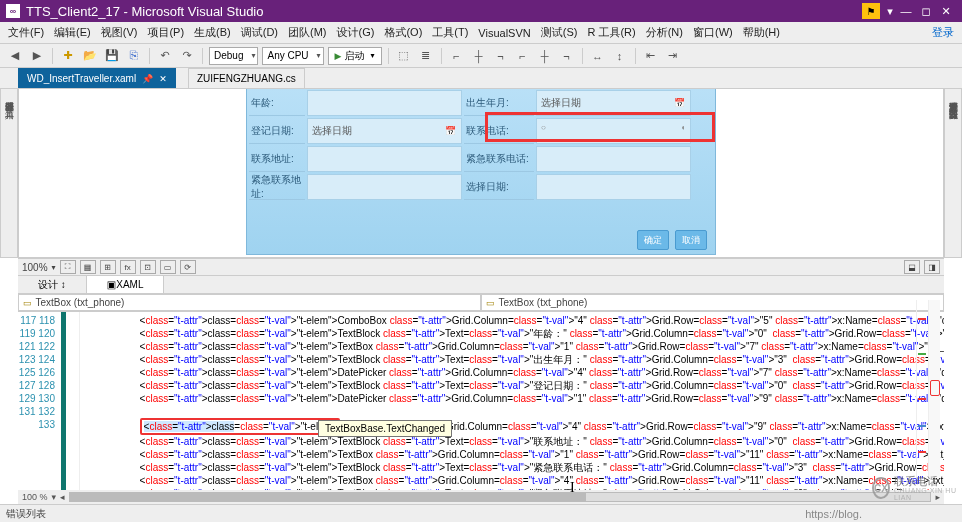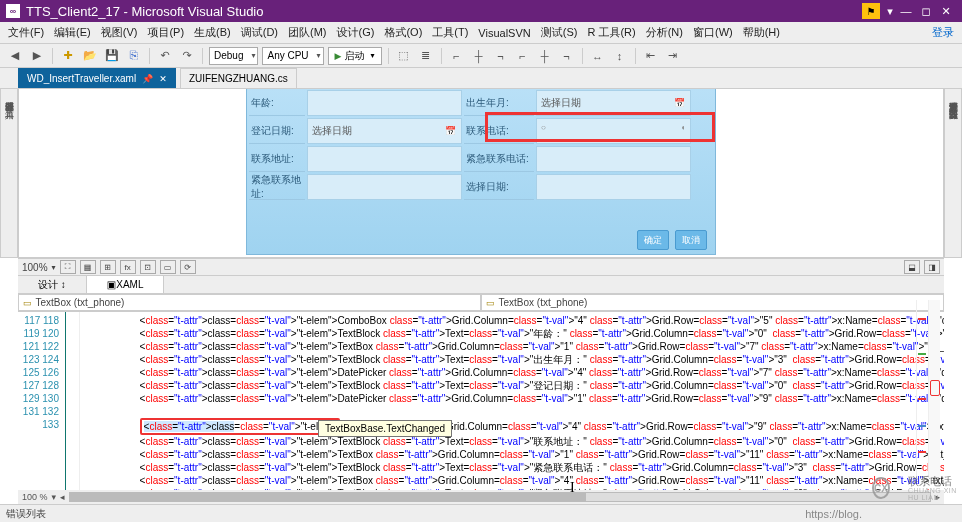--- a/index.html
+++ b/index.html
@@ -16,21 +16,21 @@
 .menubar span { cursor: default; }
 .menubar .login { margin-left: auto; color: #0066cc; }
 .toolbar { height: 24px; background: #eee; display: flex; align-items: center; gap: 4px; padding: 0 6px; border-bottom: 1px solid #ccc; }
 .tb-btn { width: 18px; height: 18px; display: flex; align-items: center; justify-content: center; color: #555; font-size: 11px; }
 .tb-sep { width: 1px; height: 16px; background: #ccc; margin: 0 2px; }
 .tb-combo { height: 18px; border: 1px solid #aaa; background: #fff; padding: 0 14px 0 4px; font-size: 10px; display: flex; align-items: center; position: relative; }
 .tb-combo::after { content: "▾"; position: absolute; right: 2px; font-size: 8px; color: #555; }
 .tb-start { background: #fff; border: 1px solid #aaa; height: 18px; padding: 0 6px; display: flex; align-items: center; gap: 3px; font-size: 10px; }
 .tb-start .tri { color: #388a34; font-size: 9px; }
 
-.tabs { height: 20px; background: #eee; display: flex; align-items: flex-end; padding-left: 18px; gap: 4px; position: relative; }
+.tabs { height: 20px; background: #eee; display: flex; align-items: flex-end; padding-left: 18px; gap: 12px; position: relative; }
 .side-collapsed-l, .side-collapsed-r { position: absolute; top: 88px; width: 18px; background: #eee; border: 1px solid #ccc; display: flex; flex-direction: column; align-items: center; gap: 4px; padding-top: 4px; }
 .side-collapsed-l { left: 0; height: 170px; }
 .side-collapsed-r { right: 0; height: 170px; }
 .side-collapsed-l .vtext, .side-collapsed-r .vtext { writing-mode: vertical-rl; font-size: 9px; color: #555; padding: 2px 0; }
 
 .tab { height: 20px; padding: 0 8px; display: flex; align-items: center; gap: 6px; font-size: 10px; border: 1px solid #ccc; border-bottom: none; background: #eee; }
 .tab.active { background: #0e639c; color: #fff; border-color: #0e639c; }
 .tab .close { font-size: 9px; }
 .tab .pin { font-size: 9px; }
 
@@ -49,40 +49,40 @@
 
 .nav-tabs { height: 18px; background: #eee; display: flex; border-bottom: 1px solid #ccc; margin: 0 18px; font-size: 10px; }
 .nav-tab { padding: 0 20px; display: flex; align-items: center; border-right: 1px solid #ccc; background:#fff; }
 .nav-tab.inactive { background:#eee; }
 
 .crumb-row { height: 18px; display: flex; margin: 0 18px; border-bottom: 1px solid #ccc; }
 .crumb { flex: 1; border: 1px solid #ccc; background: #fff; display: flex; align-items: center; padding: 0 4px; font-size: 10px; color: #444; }
 .crumb .ico { color: #a08000; margin-right: 4px; font-size: 9px; }
 
 .code-area { display: flex; margin: 0 18px; height: 178px; background: #fff; font-family: Consolas, monospace; font-size: 10px; position: relative; }
-.gutter { width: 48px; background: #fff; color: #2b91af; text-align: right; padding-right: 6px; line-height: 13px; padding-top: 2px; border-right: 1px solid #0f766e; }
+.gutter { width: 48px; background: #fff; color: #2b91af; text-align: right; padding-right: 6px; line-height: 13px; padding-top: 2px; border-right: 5px solid #0f766e; }
 .fold-gutter { width: 14px; border-right: 1px solid #eee; }
 .code-lines { flex: 1; padding: 2px 4px; line-height: 13px; white-space: pre; color: #000; overflow: hidden; }
 .code-lines .t-attr { color: #ff0000; }
 .code-lines .t-val { color: #0000ff; }
 .code-lines .t-sel { background: #cfe8ff; }
 .hl-red { border: 2px solid #e33; border-radius: 2px; display: inline-block; padding: 0 2px; }
 .tooltip { position: absolute; background: #ffffe1; border: 1px solid #767676; padding: 2px 6px; font-size: 10px; color: #000; }
 .right-rails { position: absolute; right: 18px; top: 300px; width: 28px; height: 178px; display:flex; }
 .rail { width: 12px; border-left: 1px solid #eee; position: relative; }
 .rail .mark { position: absolute; left: 1px; width: 8px; height: 2px; }
 .add-btn { position: absolute; right: 2px; top: 2px; width: 14px; height: 14px; color:#070; font-size:14px; font-weight:bold; text-align:center;}
 
 .hscroll { height: 14px; background: #eee; margin: 0 18px; display: flex; align-items: center; font-size: 9px; color: #555; padding: 0 4px; gap: 4px; }
 .hscroll .track { flex: 1; height: 10px; background: #ddd; border: 1px solid #bbb; position: relative; }
 .hscroll .thumb { position: absolute; left: 0; top: 0; bottom: 0; width: 60%; background: #bbb; }
 
 .status-tabs { height: 18px; background: #eee; border-top: 1px solid #ccc; display: flex; align-items: center; padding: 0 6px; font-size: 10px; color: #444; gap: 8px; }
 
-.watermark { position: absolute; right: 4px; bottom: 20px; width: 86px; height: 28px; display: flex; align-items: center; gap: 18px; opacity: 0.85; }
+.watermark { position: absolute; right: 4px; bottom: 20px; width: 86px; height: 28px; display: flex; align-items: center; gap: 4px; opacity: 0.85; }
 .watermark .logo { width: 22px; height: 22px; border: 2px solid #999; border-radius: 50%; display:flex; align-items:center; justify-content:center; font-size:10px; color:#999; font-weight:bold;}
 .watermark .txt { font-size: 11px; color: #666; line-height: 11px; }
 .watermark .sub { font-size: 7px; color: #aaa; letter-spacing: 0.5px;}
 
 .text-cursor { position: absolute; left: 570px; bottom: 26px; font-size: 14px; color: #000; font-family: serif;}
 .url-hint { position: absolute; right: 100px; bottom: 2px; font-size: 11px; color: #888; }
 </style>
 </head>
 <body>
 

